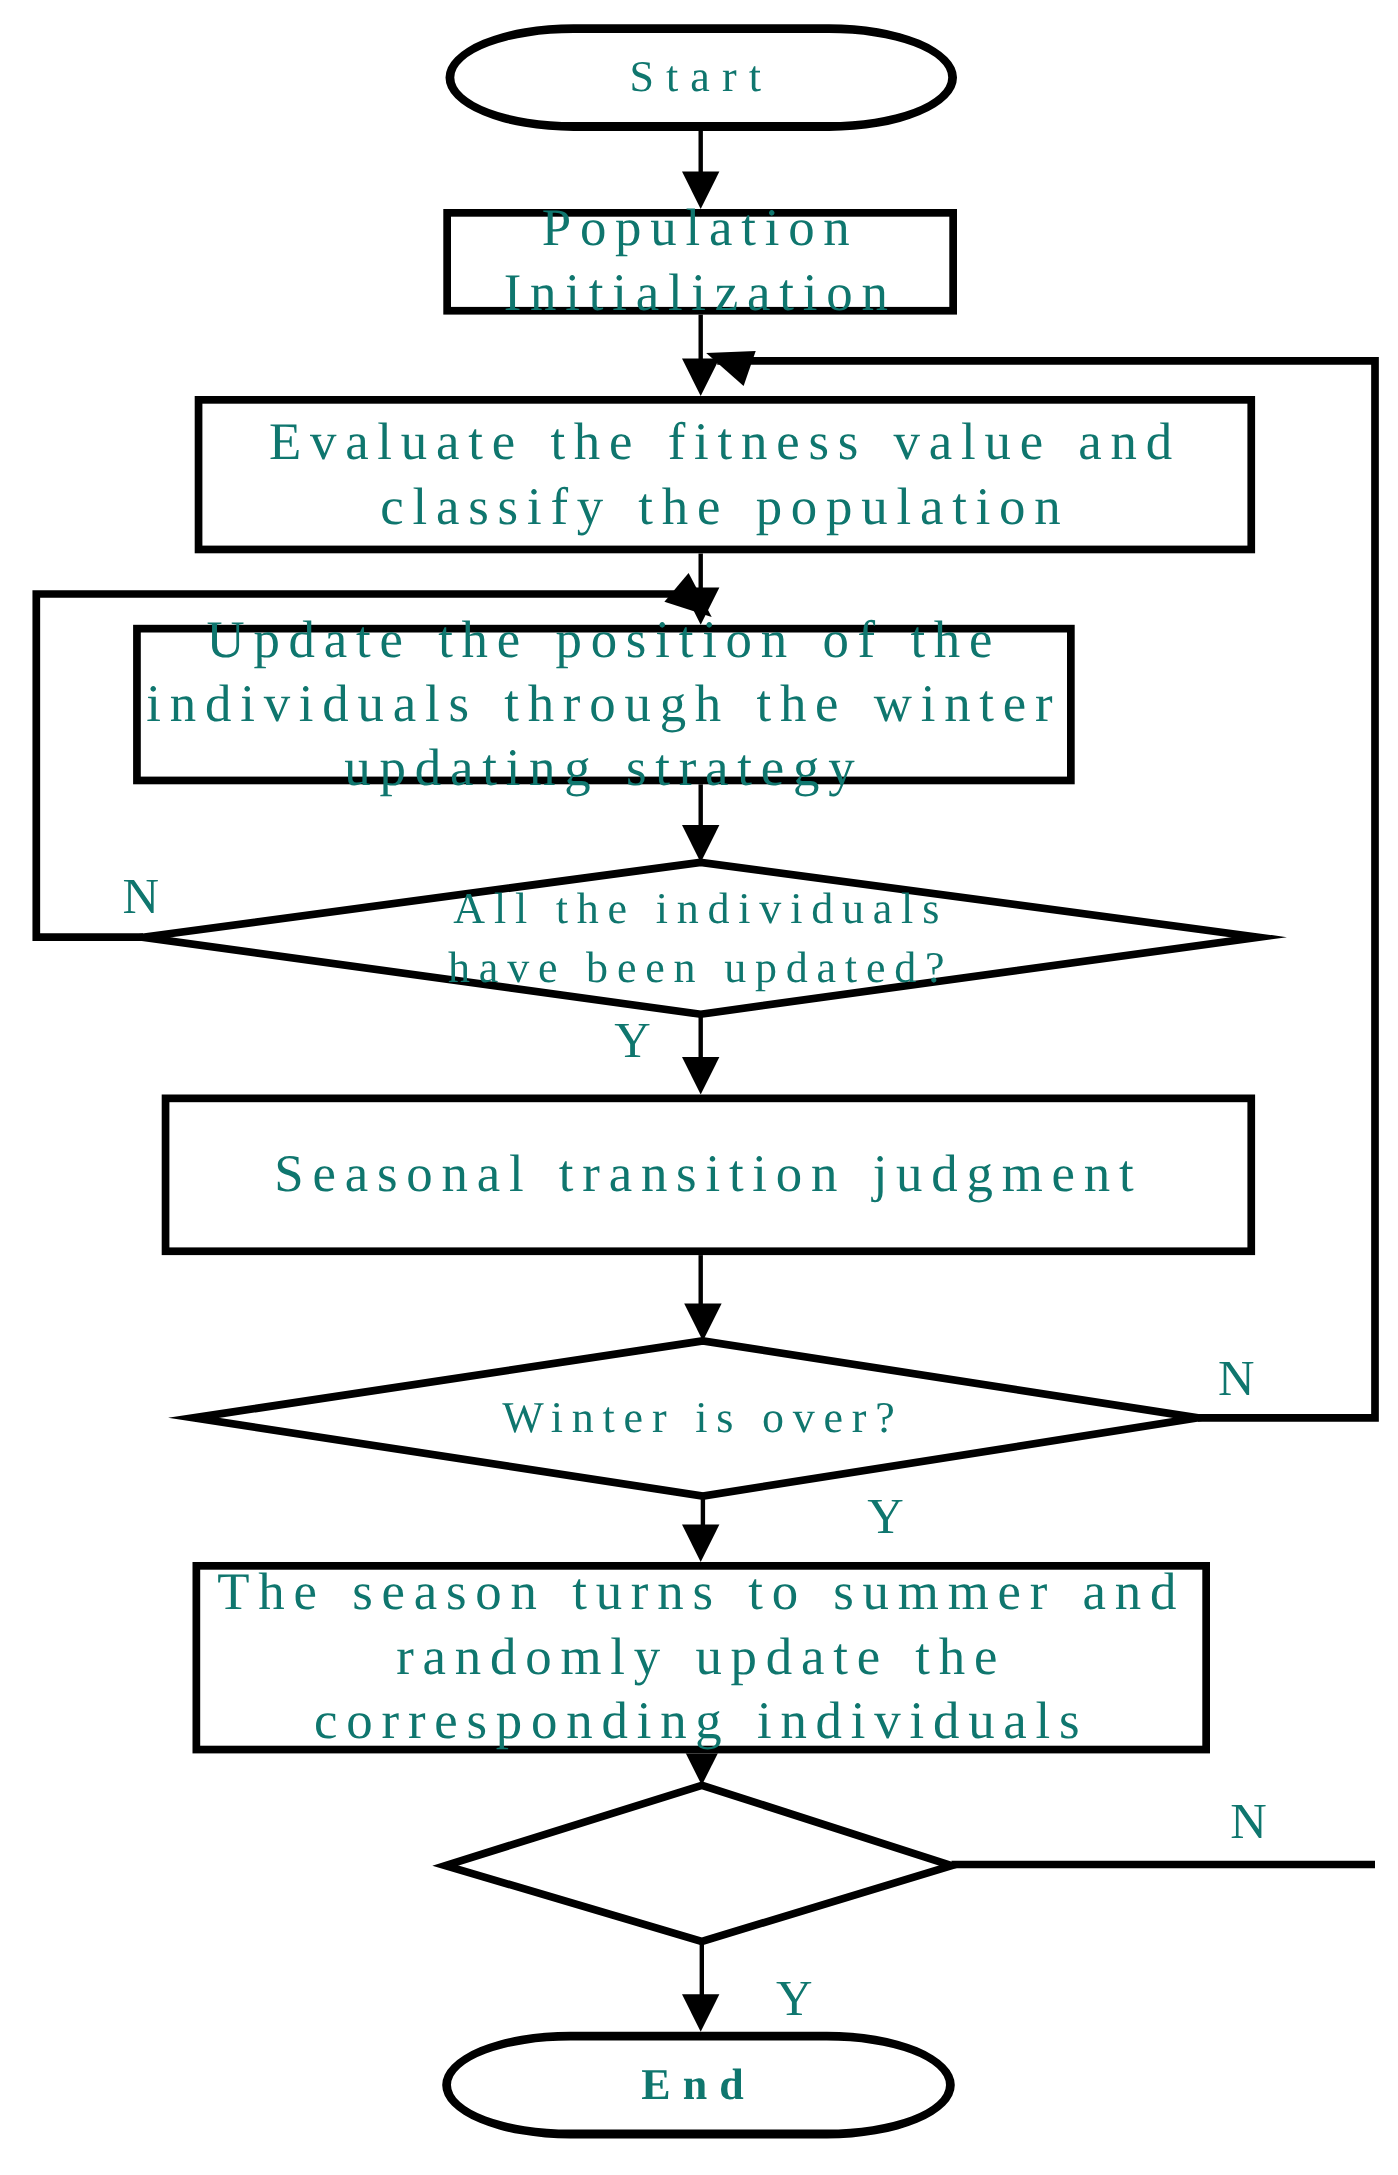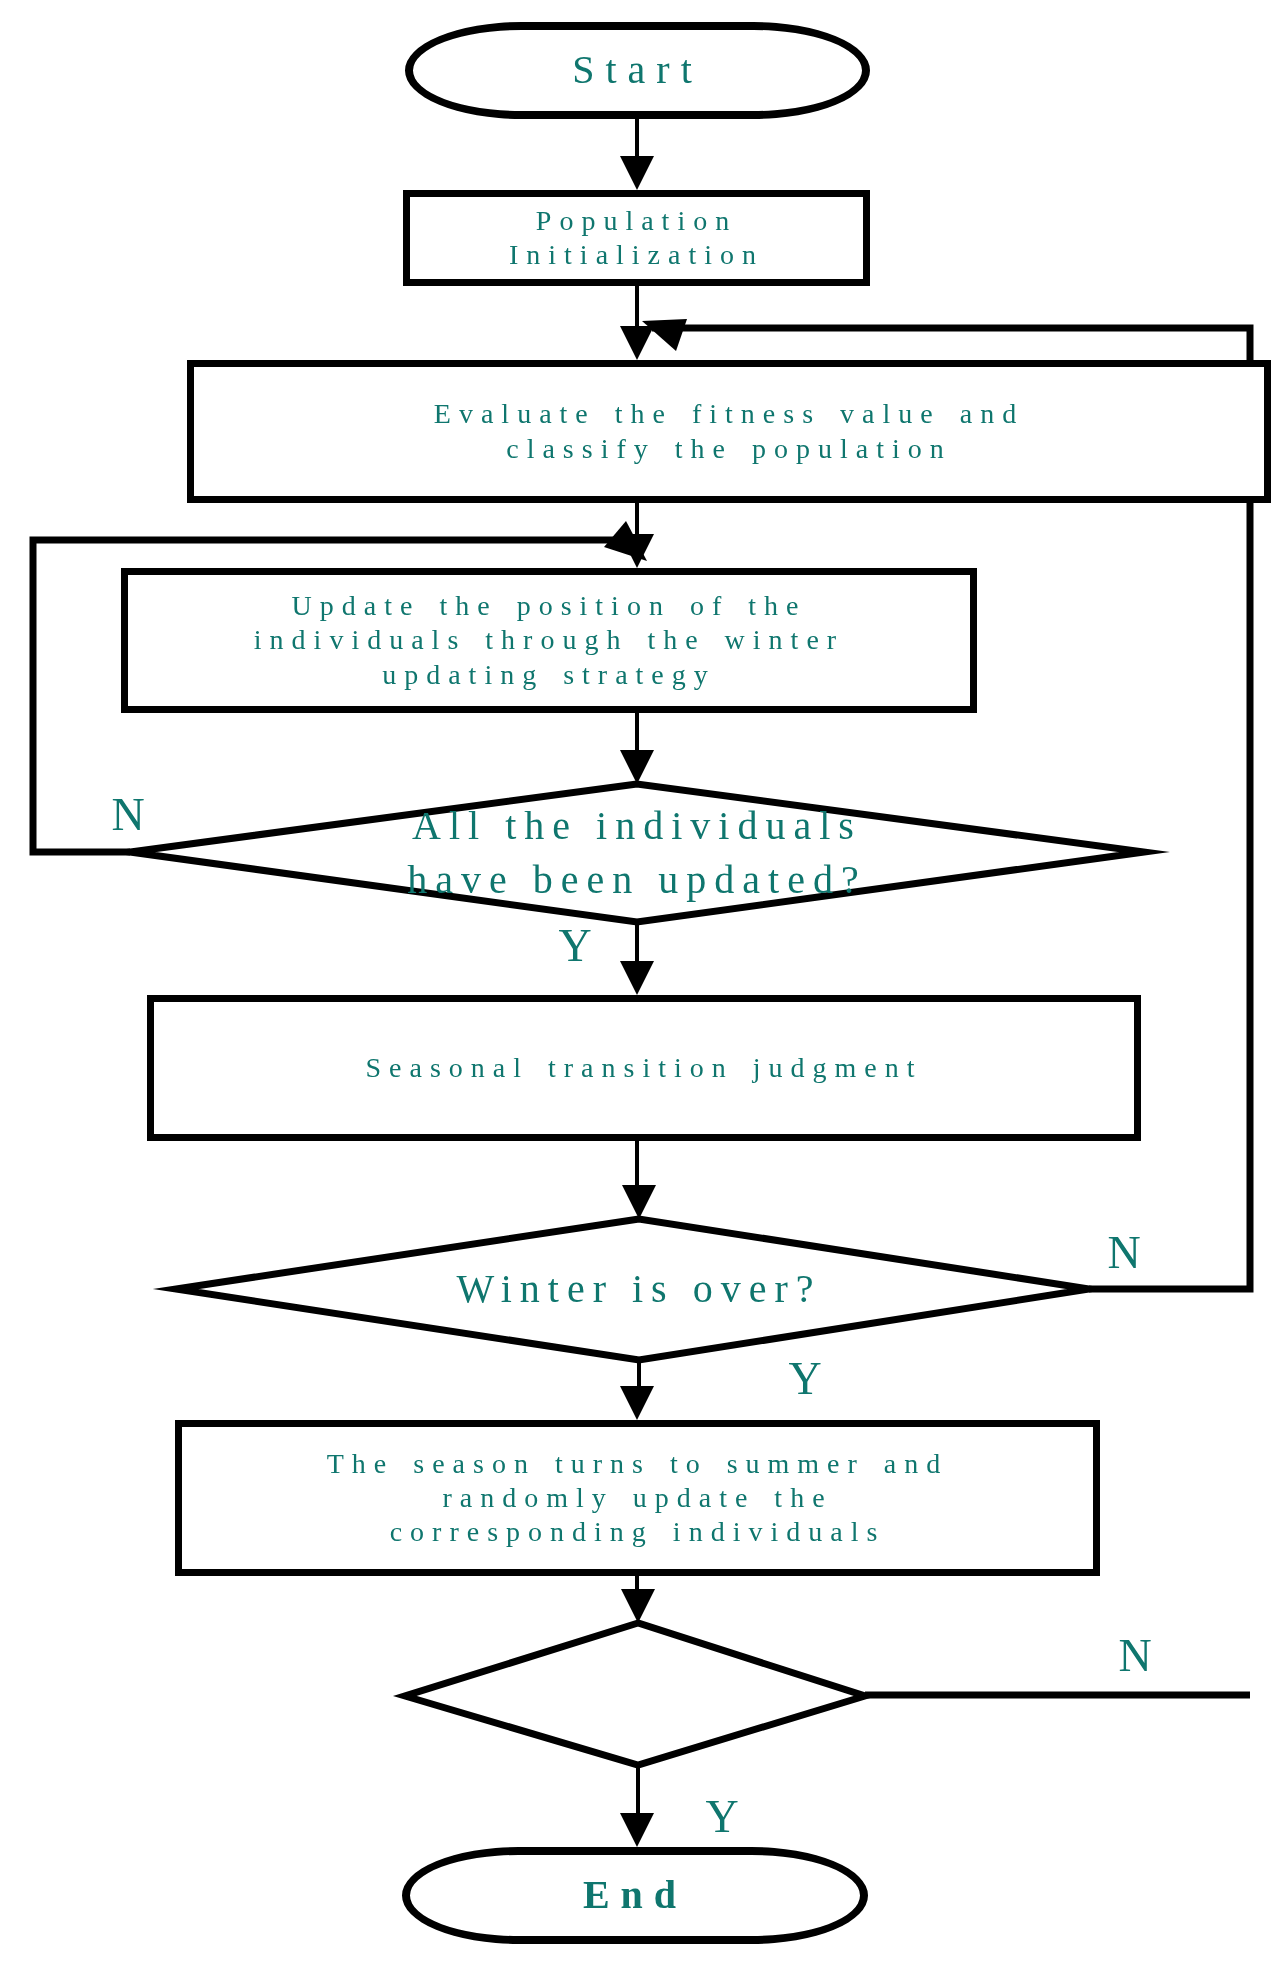--- a/index.html
+++ b/index.html
@@ -2,21 +2,21 @@
 <html><head>
 <meta charset="utf-8">
 <style>
   html,body{margin:0;padding:0;background:#ffffff;}
   .canvas{position:relative;width:1271px;height:1977px;background:#ffffff;overflow:hidden;
           font-family:"Liberation Serif","DejaVu Serif",serif;color:#0f766e;}
   .layer{position:absolute;left:0;top:0;}
   .node{position:absolute;box-sizing:border-box;border:7px solid #000;background:#ffffff;
         display:flex;align-items:center;justify-content:center;text-align:center;
         white-space:pre-line;line-height:1.22;}
-  .process{font-size:28px;letter-spacing:8px;word-spacing:4px;}
+  .process{font-size:48px;letter-spacing:8px;word-spacing:4px;}
   .terminator{border:8px solid #000;border-radius:120px / 50px;font-size:40px;letter-spacing:11px;}
   .dlabel{position:absolute;display:flex;align-items:center;justify-content:center;text-align:center;
           white-space:pre-line;font-size:40px;letter-spacing:8px;line-height:1.35;background:transparent;}
   .elabel{position:absolute;display:flex;align-items:center;justify-content:center;
           font-size:46px;letter-spacing:0;width:60px;height:56px;background:transparent;}
 </style>
 </head>
 <body>
 
 <div class="canvas">
@@ -63,36 +63,36 @@
 
   <div class="node terminator" style="left:405px;top:22px;width:465px;height:97px;">
     <span>Start</span>
   </div>
 
   <div class="node process" style="left:403px;top:190px;width:467px;height:96px;">
     <span>Population
 Initialization</span>
   </div>
 
-  <div class="node process" style="left:187px;top:360px;width:1084px;height:143px;">
+  <div class="node process" style="left:177px;top:360px;width:964px;height:143px;">
     <span>Evaluate the fitness value and
 classify the population</span>
   </div>
 
   <div class="node process" style="left:121px;top:568px;width:856px;height:145px;">
     <span>Update the position of the
 individuals through the winter
 updating strategy</span>
   </div>
 
   <div class="node process" style="left:147px;top:995px;width:994px;height:146px;">
     <span>Seasonal transition judgment</span>
   </div>
 
-  <div class="node process" style="left:175px;top:1420px;width:925px;height:156px;">
+  <div class="node process" style="left:175px;top:1420px;width:925px;height:174px;">
     <span>The season turns to summer and
 randomly update the
 corresponding individuals</span>
   </div>
 
   <div class="node terminator" style="left:402px;top:1847px;width:466px;height:97px;font-weight:bold;">
     <span>End</span>
   </div>
 
   <div class="dlabel" style="left:337px;top:795px;width:600px;height:116px;">All the individuals

